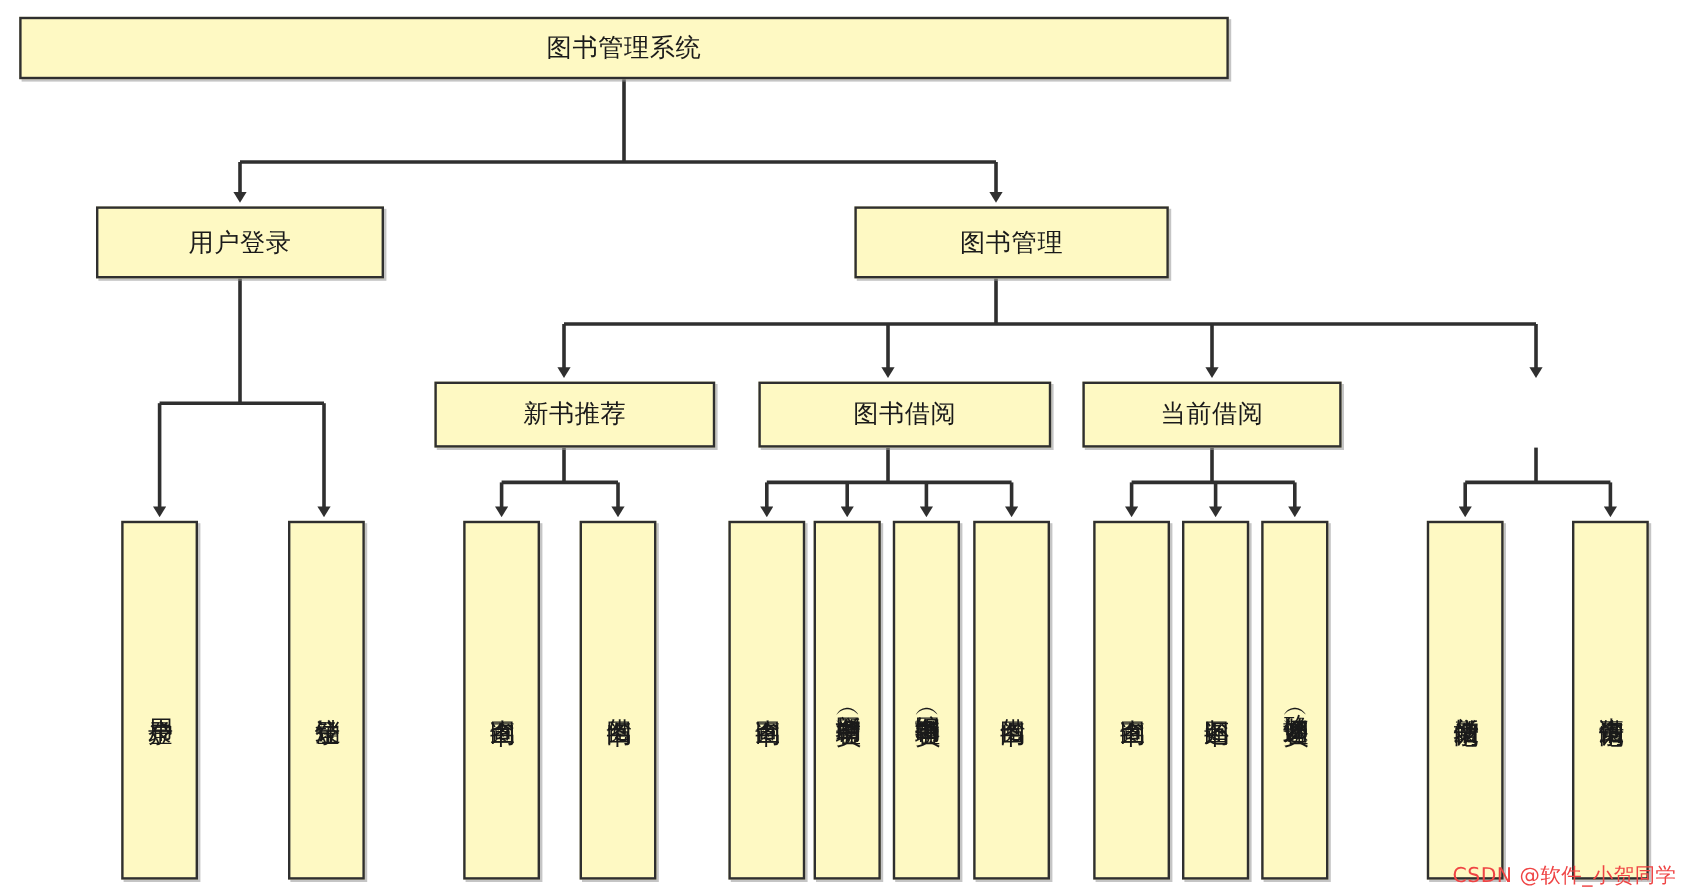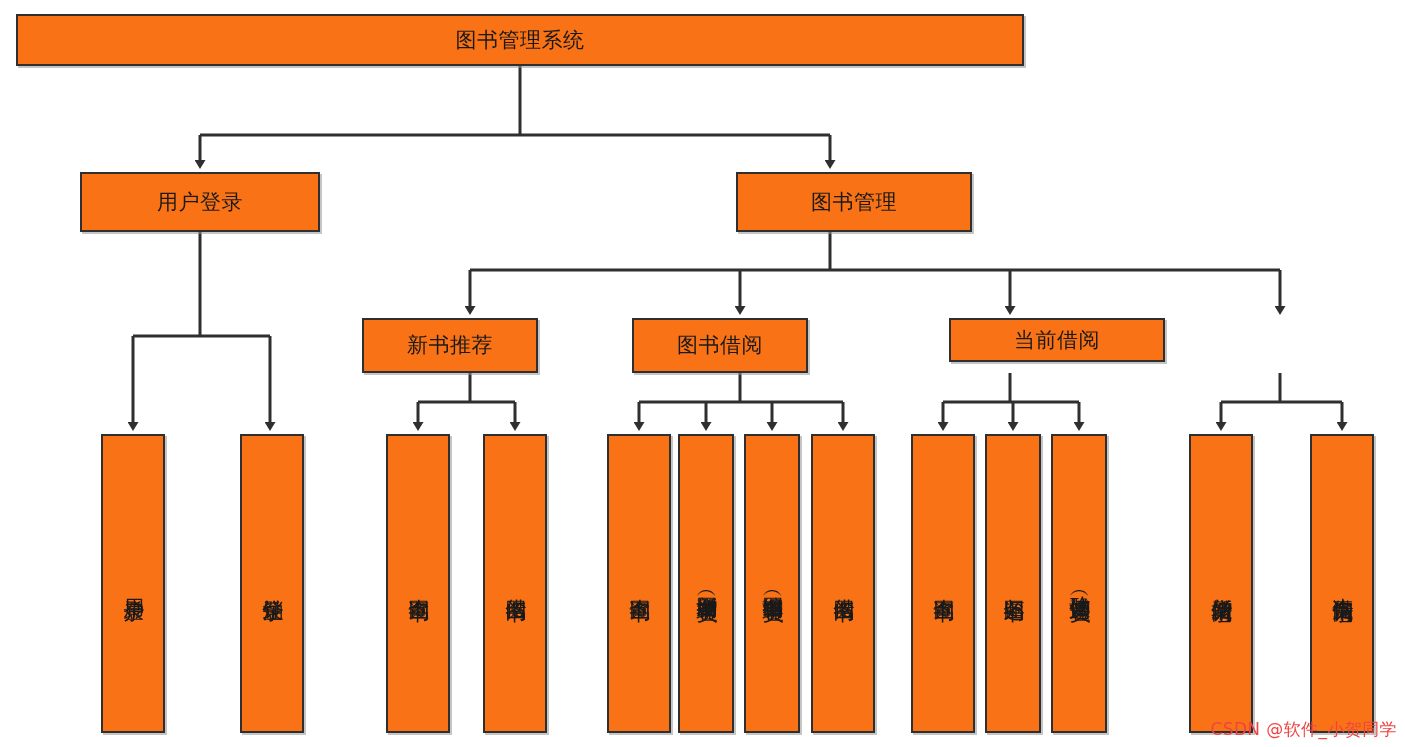--- a/index.html
+++ b/index.html
@@ -21,21 +21,21 @@
     position: absolute;
     top: 0;
     left: 0;
     width: 1405px;
     height: 747px;
     pointer-events: none;
   }
   .node {
     position: absolute;
     box-sizing: border-box;
-    background: #f97316;
+    background: #fef9c3;
     border: 2px solid #737373;
     box-shadow: 2px 2px 0 rgba(150,150,150,0.55);
     display: flex;
     align-items: center;
     justify-content: center;
     color: #1a1a1a;
     z-index: 2;
   }
   .node .lbl {
     display: block;
@@ -132,31 +132,31 @@
     </g>
   </svg>
 
   <div class="node horiz" id="root-node" style="left: 16px; top: 14px; width: 1008px; height: 52px; border-color: rgb(47, 47, 47); color: rgb(26, 26, 26);">
     <span class="lbl">图书管理系统</span>
   </div>
 
   <div class="node horiz" id="l2-0" style="left: 80px; top: 172px; width: 240px; height: 60px; border-color: rgb(47, 47, 47); color: rgb(26, 26, 26);">
     <span class="lbl">用户登录</span>
   </div>
-  <div class="node horiz" id="l2-1" style="left: 712px; top: 172px; width: 236px; height: 60px; border-color: rgb(47, 47, 47); color: rgb(26, 26, 26); margin-left: 24px;">
+  <div class="node horiz" id="l2-1" style="left: 712px; top: 172px; width: 262px; height: 60px; border-color: rgb(47, 47, 47); color: rgb(26, 26, 26);">
     <span class="lbl">图书管理</span>
   </div>
 
-  <div class="node horiz" id="l3-0" style="left: 362px; top: 318px; width: 176px; height: 55px; border-color: rgb(47, 47, 47); color: rgb(26, 26, 26);">
+  <div class="node horiz" id="l3-0" style="left: 362px; top: 318px; width: 234px; height: 55px; border-color: rgb(47, 47, 47); color: rgb(26, 26, 26);">
     <span class="lbl">新书推荐</span>
   </div>
-  <div class="node horiz" id="l3-1" style="left: 632px; top: 318px; width: 176px; height: 55px; border-color: rgb(47, 47, 47); color: rgb(26, 26, 26);">
+  <div class="node horiz" id="l3-1" style="left: 632px; top: 318px; width: 244px; height: 55px; border-color: rgb(47, 47, 47); color: rgb(26, 26, 26);">
     <span class="lbl">图书借阅</span>
   </div>
-  <div class="node horiz" id="l3-2" style="left: 902px; top: 318px; width: 216px; height: 44px; border-color: rgb(47, 47, 47); color: rgb(26, 26, 26); margin-left: 47px;">
+  <div class="node horiz" id="l3-2" style="left: 902px; top: 318px; width: 216px; height: 55px; border-color: rgb(47, 47, 47); color: rgb(26, 26, 26);">
     <span class="lbl">当前借阅</span>
   </div>
 
   <div class="node vert" id="leaf-0" style="left: 101px; top: 434px; width: 64px; height: 299px; border-color: rgb(47, 47, 47); color: rgb(26, 26, 26);">
     <span class="lbl">用户登录</span>
   </div>
   <div class="node vert" id="leaf-1" style="left: 240px; top: 434px; width: 64px; height: 299px; border-color: rgb(47, 47, 47); color: rgb(26, 26, 26);">
     <span class="lbl">注销登录</span>
   </div>
   <div class="node vert" id="leaf-2" style="left: 386px; top: 434px; width: 64px; height: 299px; border-color: rgb(47, 47, 47); color: rgb(26, 26, 26);">

